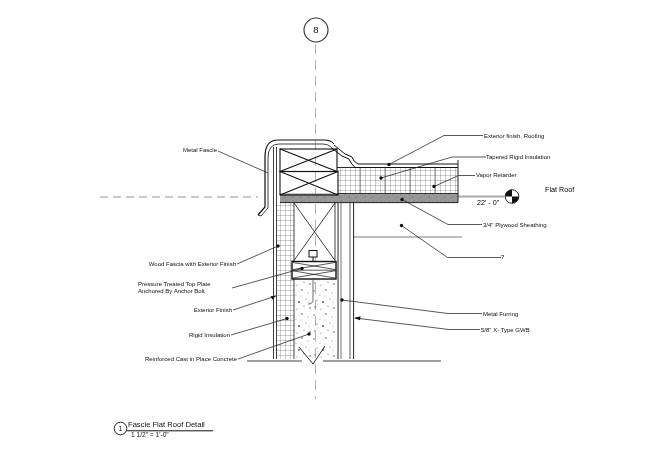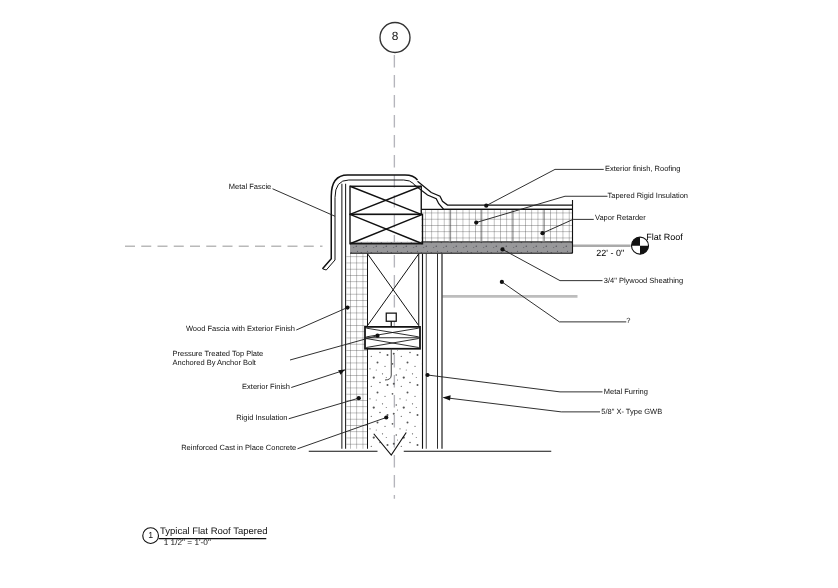--- a/index.html
+++ b/index.html
@@ -192,31 +192,31 @@
   <div class="lbl right-align" style="right:440px;top:331.5px;">Rigid Insulation</div>
 
   <div class="lbl right-align" style="right:433px;top:356px;">Reinforced Cast in Place Concrete</div>
 
   <div class="lbl" style="left:484px;top:132.5px;">Exterior finish, Roofing</div>
 
   <div class="lbl" style="left:486px;top:154px;">Tapered Rigid Insulation</div>
 
   <div class="lbl" style="left:476px;top:172px;">Vapor Retarder</div>
 
-  <div class="lvl" style="left:469px;top:185px;padding-left:48px;">Flat Roof</div>
+  <div class="lvl" style="left:497px;top:185px;padding-left:48px;">Flat Roof</div>
 
   <div class="lvl" style="left:477px;top:197.5px;">22' - 0"</div>
 
   <div class="lbl" style="left:483px;top:221.5px;">3/4" Plywood Sheathing</div>
 
   <div class="lbl" style="left:501px;top:254px;">?</div>
 
   <div class="lbl" style="left:483px;top:310.5px;">Metal Furring</div>
 
   <div class="lbl" style="left:481px;top:326.5px;">5/8" X- Type GWB</div>
 
   <div class="detail-num" style="left:114px;top:425px;">1</div>
 
-  <div class="title-text" style="left:128px;top:420px;">Typical Flat Roof Tapered</div>
+  <div class="title-text" style="left:128px;top:420px;">Fascie Flat Roof Detail</div>
 
   <div class="scale-text" style="left:131px;top:431px;">1 1/2" = 1'-0"</div>
 
 </div>
 
 </body></html>

